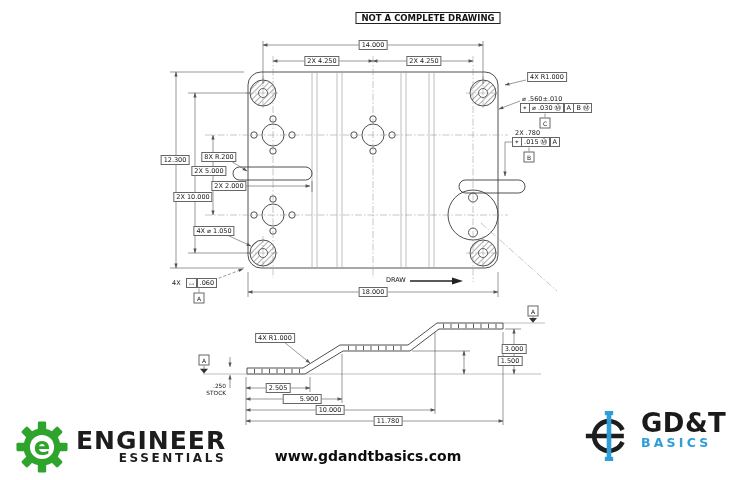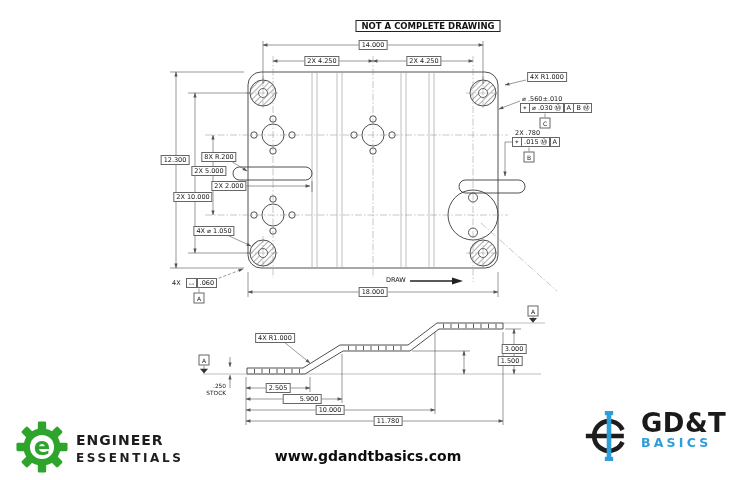--- a/index.html
+++ b/index.html
@@ -7,25 +7,25 @@
   #stage{position:absolute;left:0;top:0;width:736px;height:480px;background:#fff;overflow:hidden;}
   #linework{position:absolute;left:0;top:0;z-index:1;}
   .lbl{position:absolute;transform:translate(-50%,-50%);font-size:6.5px;line-height:8px;color:#161616;white-space:nowrap;z-index:2;font-family:"DejaVu Sans",sans-serif;}
   .la{transform:translate(0,-50%);}
   .ra{transform:translate(-100%,-50%);}
   .boxed{border:0.6px solid #666;background:#fff;padding:0 2px;}
   .fcf{display:inline-flex;background:#fff;}
   .fcf span{display:block;border:0.6px solid #666;padding:0 2px;line-height:8px;margin-left:-0.6px;}
   .fcf span:first-child{margin-left:0;}
   .dflag{width:9px;height:9px;border:0.8px solid #666;background:#fff;display:flex;align-items:center;justify-content:center;font-size:6px;}
-  .banner{font-size:8.5px;font-weight:bold;border:1.2px solid #222;padding:1px 5px;color:#111;margin-top:8px;}
+  .banner{font-size:8.5px;font-weight:bold;border:1.2px solid #222;padding:1px 5px;color:#111;}
   .stock{font-size:5.8px;text-align:right;line-height:6.5px;}
   
   .brand-left{position:absolute;left:16px;top:421px;display:flex;align-items:center;gap:8px;z-index:3;}
-  .brand-left .l1{font-size:14px;font-weight:bold;letter-spacing:1px;color:#1d1d1d;line-height:21px;}
+  .brand-left .l1{font-size:25px;font-weight:bold;letter-spacing:1px;color:#1d1d1d;line-height:21px;}
   .brand-left .l2{font-size:12px;font-weight:bold;letter-spacing:2.6px;color:#1d1d1d;line-height:14px;text-align:right;}
   .site-url{position:absolute;left:0;right:0;top:448px;text-align:center;font-size:14px;font-weight:bold;color:#0d0d0d;z-index:3;}
   .brand-right{position:absolute;left:584px;top:411px;display:flex;align-items:flex-start;gap:7px;z-index:3;}
   .brand-right .l1{font-size:26px;font-weight:800;color:#1a1a1a;line-height:25px;letter-spacing:0.5px;}
   .brand-right .l2{font-size:12.5px;font-weight:bold;color:#2e9ed9;letter-spacing:3.2px;line-height:13px;}
   svg .dim{stroke:#555;stroke-width:0.6;fill:none;}
   svg .thin{stroke:#3c3c3c;stroke-width:0.9;fill:none;}
   svg .xf{stroke:#8a8a8a;stroke-width:0.55;fill:none;}
   svg .cl{stroke:#8f8f8f;stroke-width:0.5;stroke-dasharray:7 2 1.5 2;fill:none;}
   svg .dashld{stroke:#555;stroke-width:0.6;stroke-dasharray:3 2;fill:none;}

